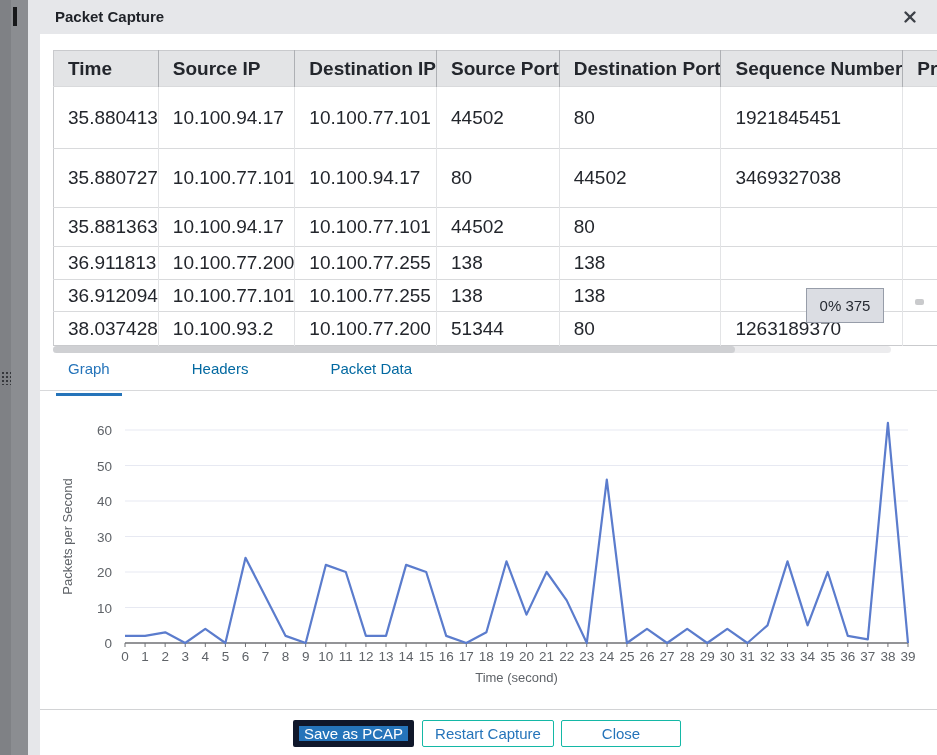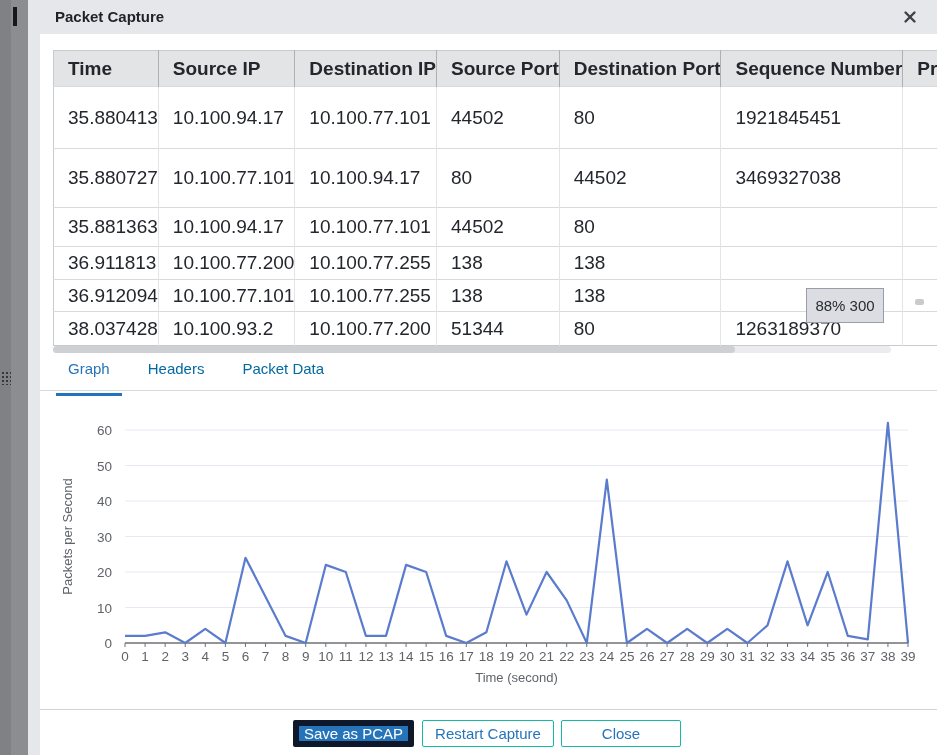--- a/index.html
+++ b/index.html
@@ -37,21 +37,21 @@
   .hscroll-track { position:absolute; left:13px; top:312px; width:838px; height:7px; background:#ececee; border-radius:4px; }
   .hscroll-thumb { position:absolute; left:0; top:0; width:682px; height:7px; background:#cfd0d3; border-radius:4px; }
 
   
   .tooltip { position:absolute; left:766px; top:254px; width:78px; height:35px; background:#dbdde3;
     border:1px solid #979da9; color:#272b33; font-size:15px; display:flex; align-items:center;
     justify-content:center; z-index:5; }
   .side-nub { position:absolute; left:875px; top:265px; width:9px; height:6px; background:#c9cacc; border-radius:2px; }
 
   
-  .tabs { position:absolute; left:16px; top:322px; height:34px; display:flex; }
+  .tabs { position:absolute; left:16px; top:322px; height:34px; display:flex;gap:44px; }
   .tab { font-size:15px; padding:0 12px; margin-right:14px; line-height:26px; color:#0369a1; cursor:pointer; position:relative; }
   .tab.active { color:#2574ba; }
   .tab.active::after { content:""; position:absolute; left:0; right:0; bottom:-6px; height:3px; background:#2574ba; }
   .tabs-rule { position:absolute; left:0; top:356px; width:897px; height:1px; background:#d8d9db; }
 
   
   .chart-wrap { position:absolute; left:0; top:374px; width:897px; height:300px; }
 
   
   .footer-rule { position:absolute; left:0; top:675px; width:897px; height:1px; background:#d2d3d5; }
@@ -167,21 +167,21 @@
             <td></td>
           </tr>
         </tbody>
     </table>
 
     <div class="hscroll-track">
       <div class="hscroll-thumb"></div>
     </div>
 
     <div class="tooltip">
-      <span>88% 300</span>
+      <span>0% 375</span>
     </div>
     <div class="side-nub"></div>
 
     <div class="tabs" id="tabs">
         <div class="tab active">Graph</div>
         <div class="tab">Headers</div>
         <div class="tab">Packet Data</div>
       </div>
     <div class="tabs-rule"></div>
 

